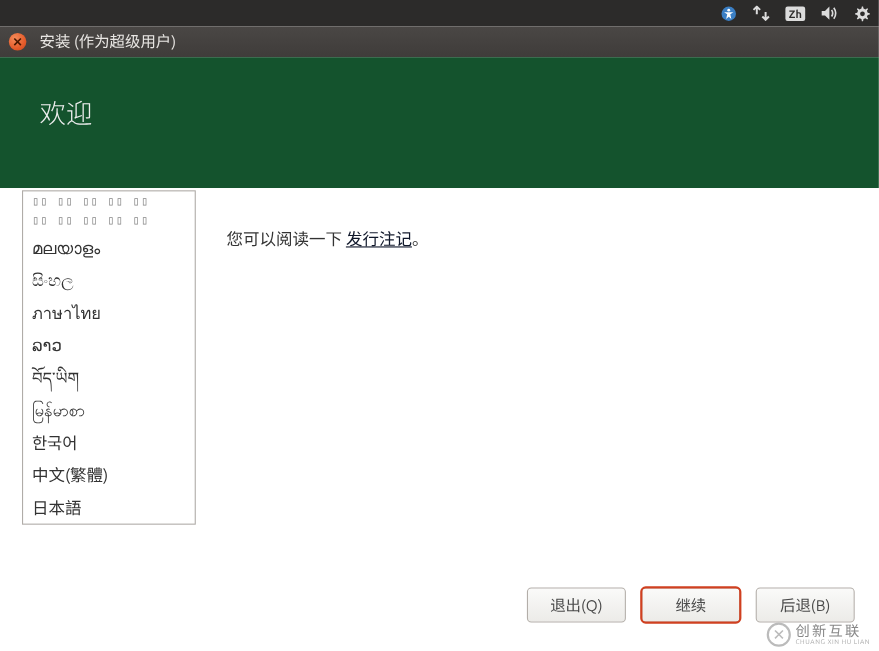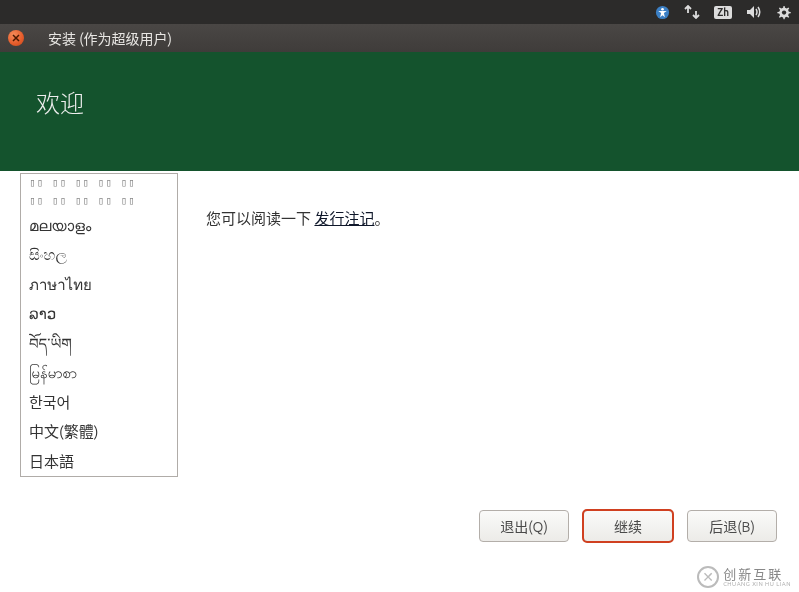--- a/index.html
+++ b/index.html
@@ -15,21 +15,21 @@
   display: flex; justify-content: flex-end; align-items: center;
   padding: 0 8px; gap: 14px;
 }
 .menubar .icon { color: #dcdcdc; font-size: 13px; display: inline-flex; align-items: center; }
 .menubar .zh {
   background: #dcdcdc; color: #2c2b2a; font-size: 10px; font-weight: bold;
   padding: 1px 3px; border-radius: 2px; text-align: right;
 }
 .titlebar {
   height: 28px; background: linear-gradient(#4a4745, #3f3c3a);
-  display: flex; align-items: center; padding: 12px 8px; gap: 24px;
+  display: flex; align-items: center; padding: 12px 8px; gap: 12px;
   color: #e8e6e3; font-size: 14px;
 }
 .close-btn {
   width: 16px; height: 16px; border-radius: 50%;
   background: radial-gradient(circle at 35% 30%, #f58c5a, #e55b2a 60%, #c0481e);
   display: flex; align-items: center; justify-content: center;
   font-size: 9px; color: #5a1e00;
 }
 .content-dark {
   background: #14532d; padding: 32px 36px 16px 36px;
@@ -49,21 +49,21 @@
   padding: 5px 8px; line-height: 1.3;
   white-space: nowrap; overflow: hidden;
 }
 .lang-item.tofu { font-size: 11px; letter-spacing: 1px; color: #888; font-family: monospace; padding: 2px 8px; }
 .lang-item.selected { background: #e9662c; color: #fff; }
 .main-text {
   padding: 36px 20px 0 28px; font-size: 15px; color: #333;
 }
 .main-text a { color: #0f172a; text-decoration: underline; }
 .button-bar {
-  position: absolute; bottom: 50px; right: 22px;
+  position: absolute; bottom: 26px; right: 22px;
   display: flex; gap: 14px;
 }
 .btn {
   min-width: 90px; height: 32px; padding: 0 18px;
   border: 1px solid #b3aea9; border-radius: 4px;
   background: linear-gradient(#fafaf9, #ecebe8);
   font-size: 14px; color: #4a4a4a;
   display: flex; align-items: center; justify-content: center;
 }
 .btn.highlight { outline: 2px solid #d04020; outline-offset: -1px; }

